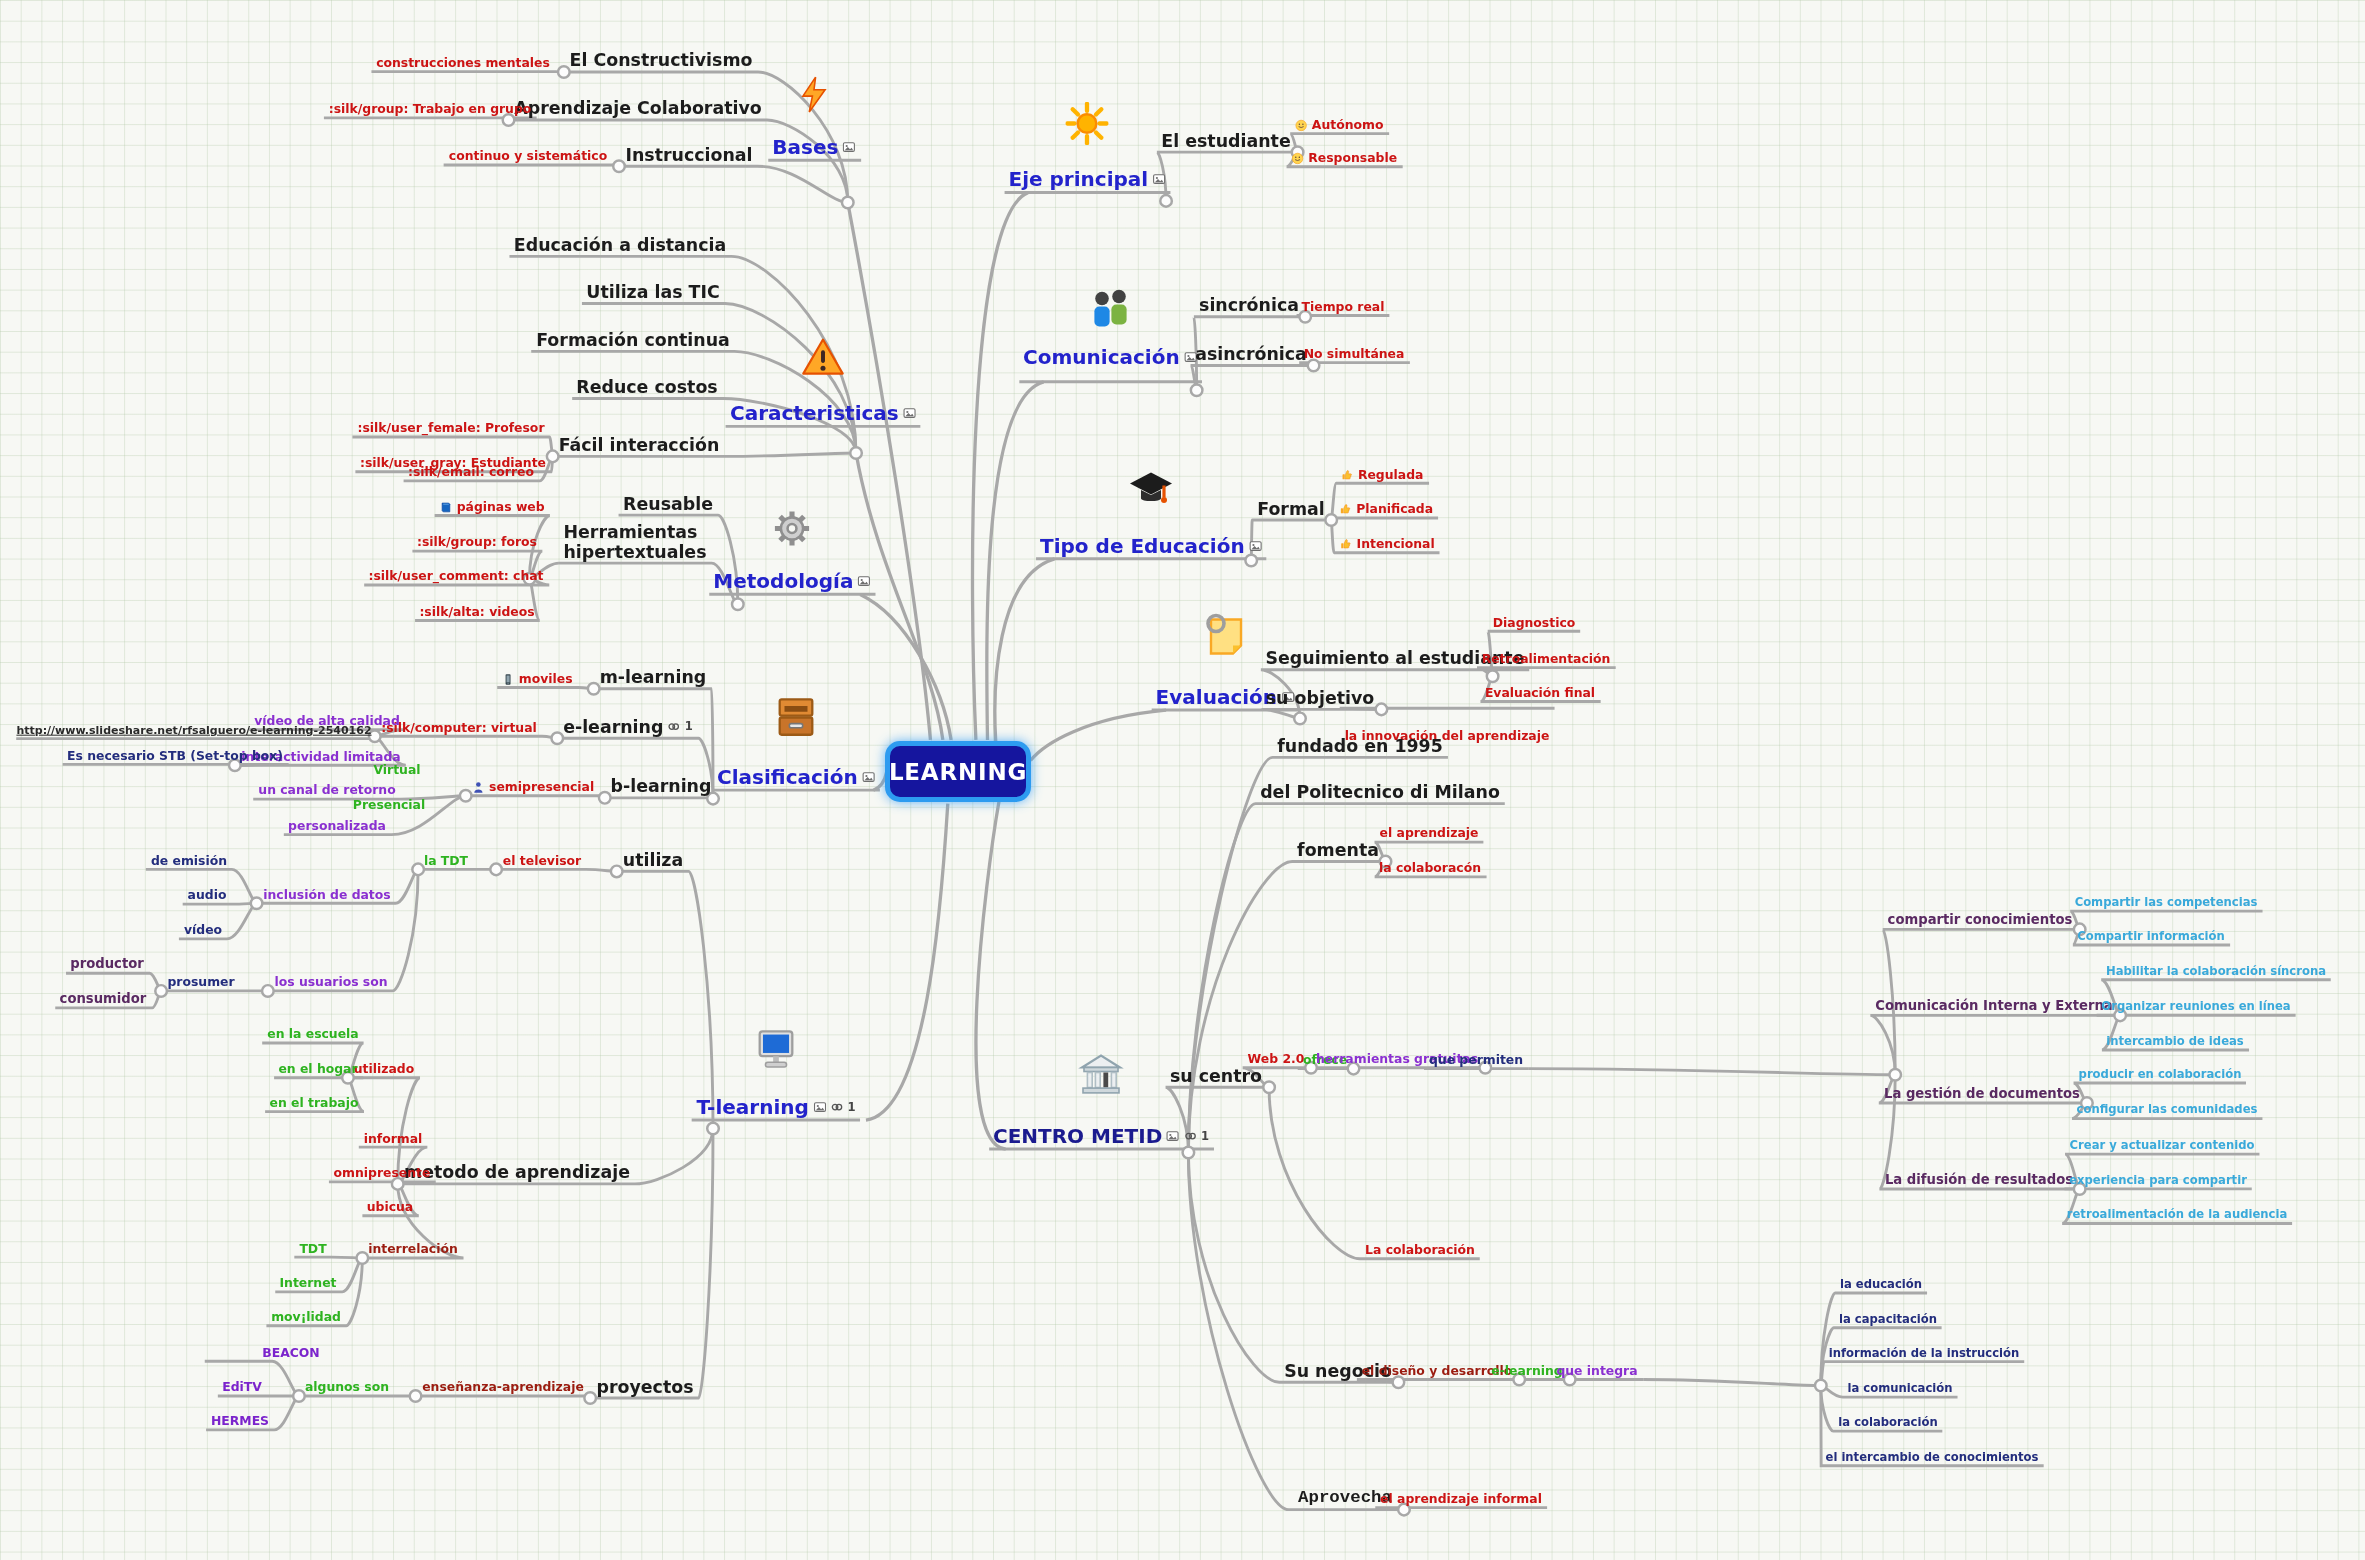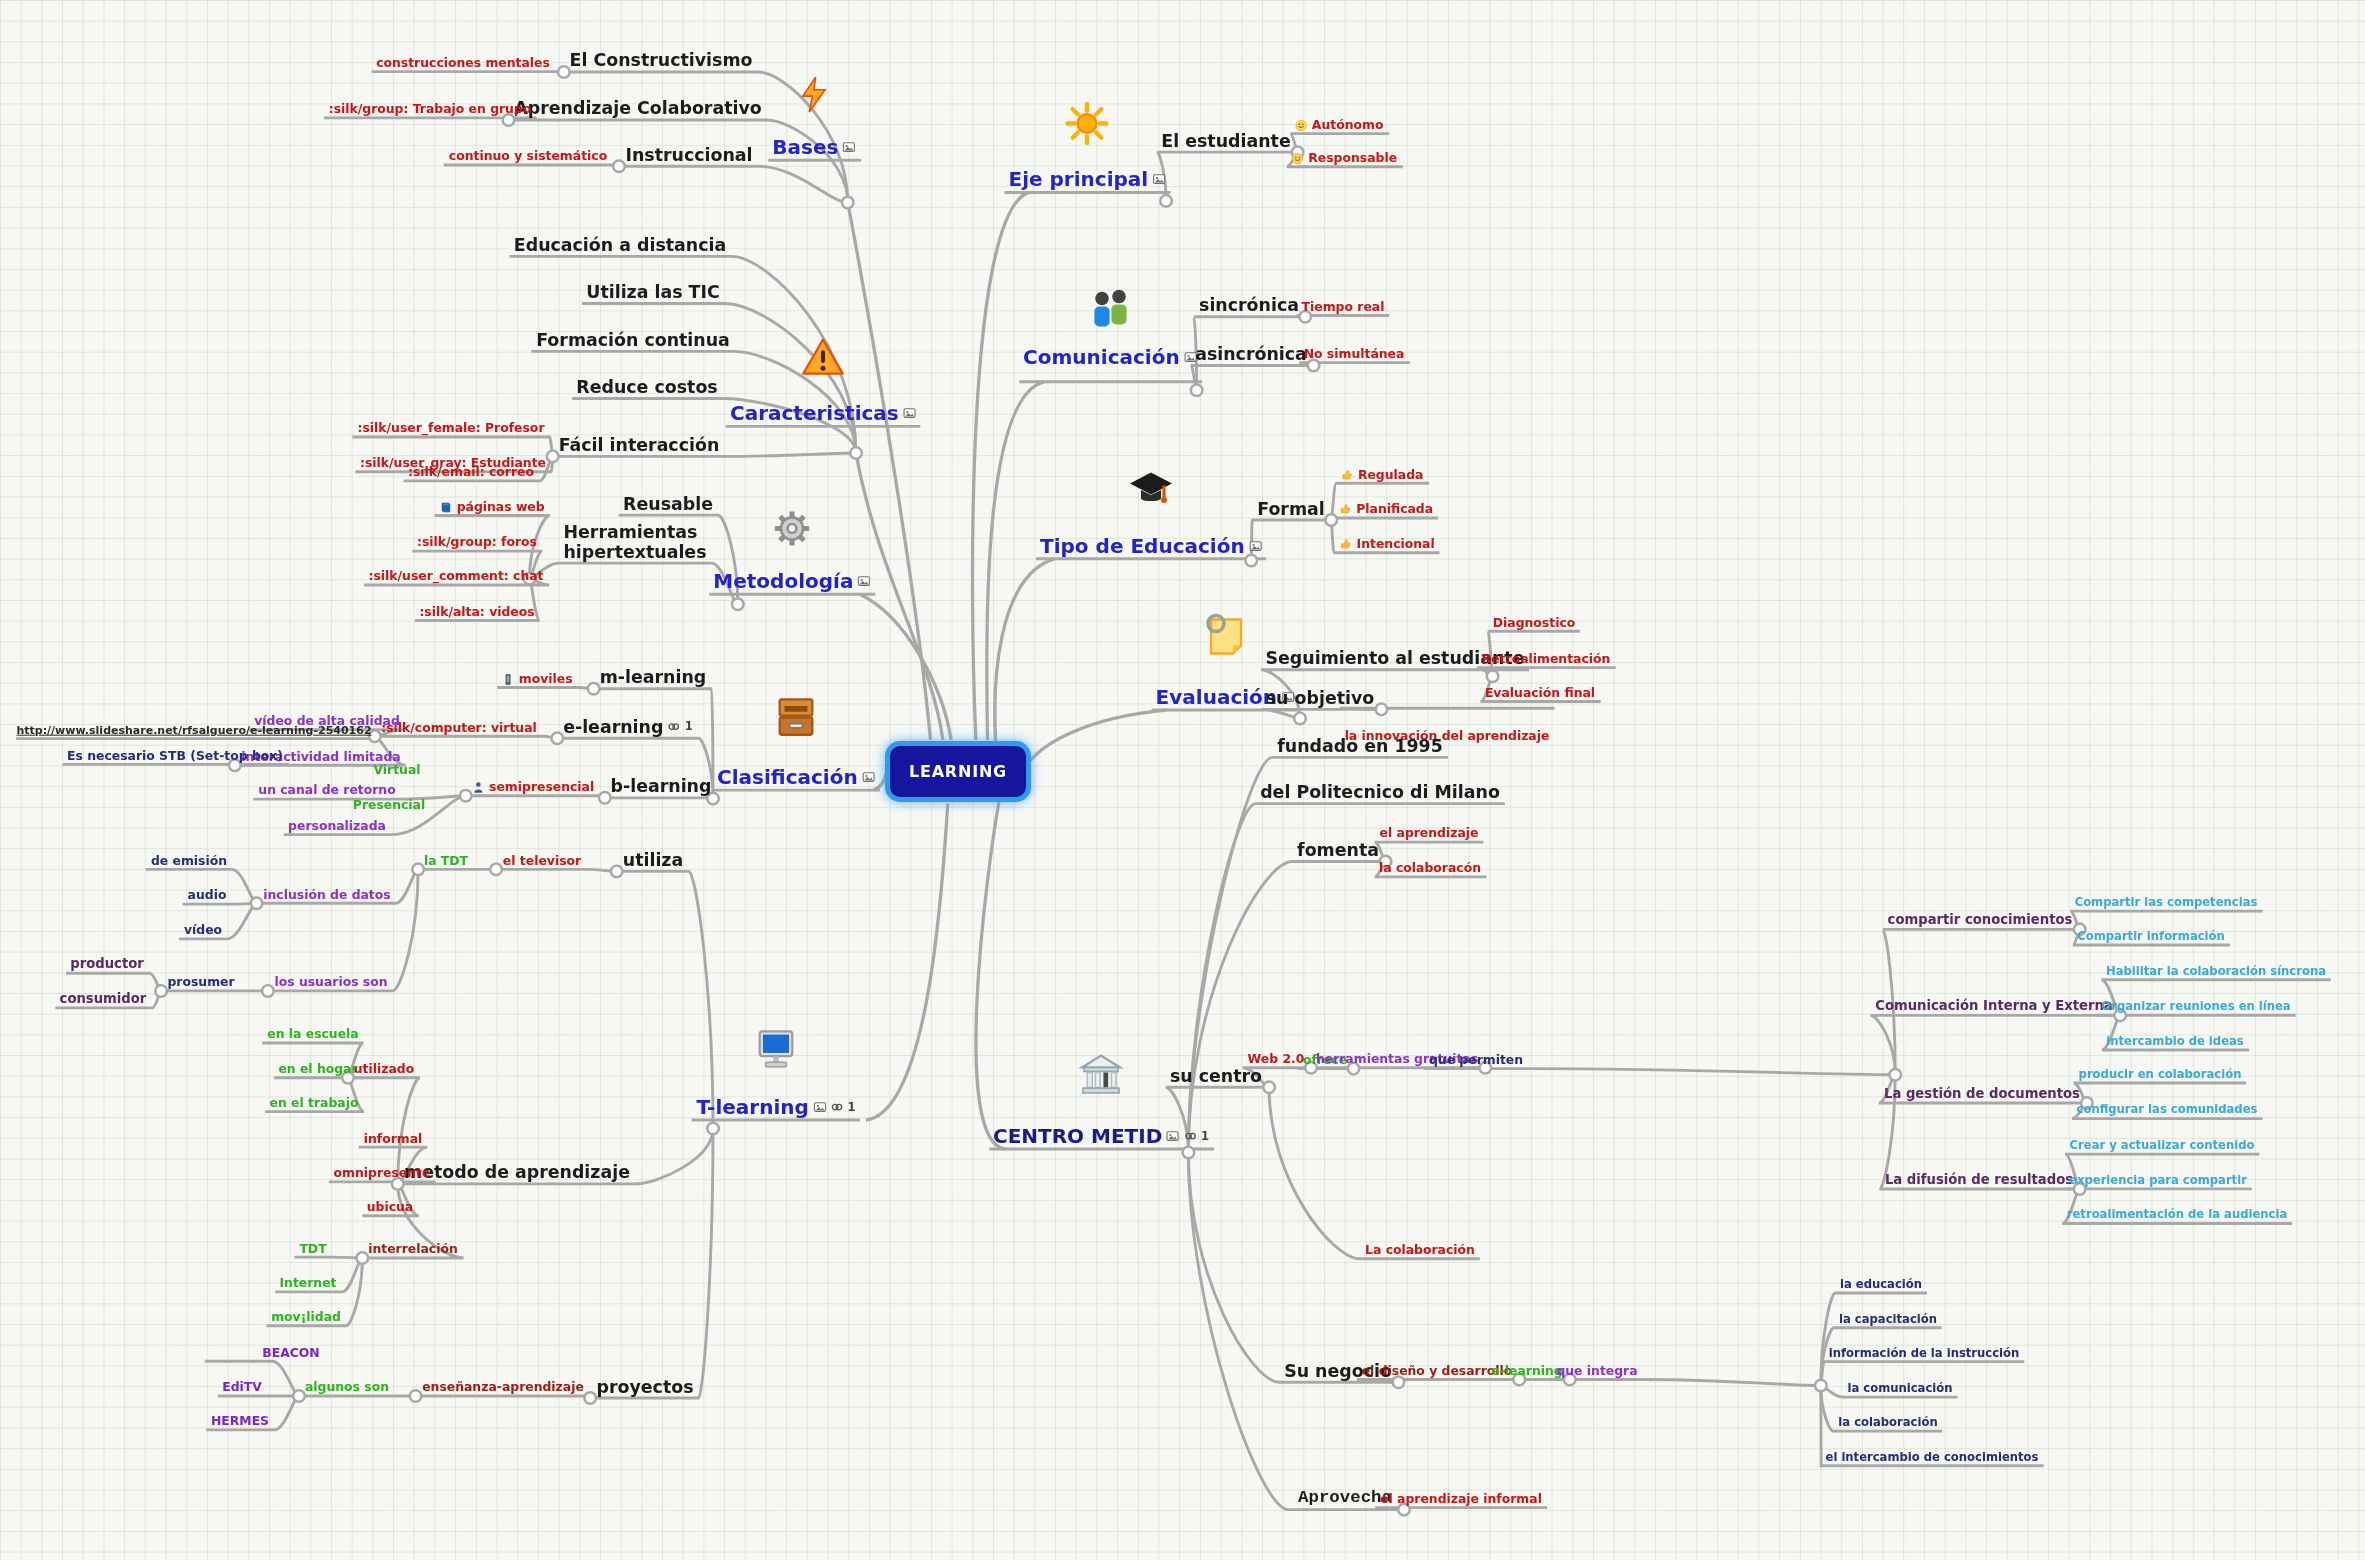--- a/index.html
+++ b/index.html
@@ -34,21 +34,21 @@
   .cyn {font-size:11.6px;color:#3aa9da;}
   .vio {font-size:12.4px;color:#7b24cc;}
   .lnk {font-size:11px;color:#2a2a2a;text-decoration:underline;font-weight:bold;}
   .numg{font-size:11.6px;color:#444;font-weight:bold;}
   .above-icon{position:absolute;transform:translate(-50%,-50%);z-index:2;}
   #learning-node{
     position:absolute;z-index:4;left:885px;top:741px;width:146px;height:61px;
     background:#15159e;border:5px solid #2d9bf0;border-radius:15px;
     box-shadow:0 0 11.6px rgba(60,160,245,.8);
     display:flex;align-items:center;justify-content:center;
-    color:#fff;font-size:16px;font-weight:bold;letter-spacing:0.8px;box-sizing:border-box;
+    color:#fff;font-size:23px;font-weight:bold;letter-spacing:0.8px;box-sizing:border-box;
   }
 </style>
 </head>
 <body>
 
 <div id="canvas">
   <svg id="edges" width="2366" height="1560" viewBox="0 0 2861 1887">
       <path d="M 683.5625 87.0703125 L 916.4375 87.0703125 C 949.00625 87.0703125, 1025 158.138671875, 1025 245" fill="none" stroke="#a8a8a8" stroke-width="3.5"></path>
       <path d="M 448.84375 86.625 L 671.15625 86.625 C 675.8390625 86.625, 679.48125 87.0703125, 681.5625 87.0703125" fill="none" stroke="#a8a8a8" stroke-width="3.5"></path>
       <path d="M 616.6171875 145.0703125 L 927.3828125 145.0703125 C 956.66796875 145.0703125, 1025 190.038671875, 1025 245" fill="none" stroke="#a8a8a8" stroke-width="3.5"></path>

